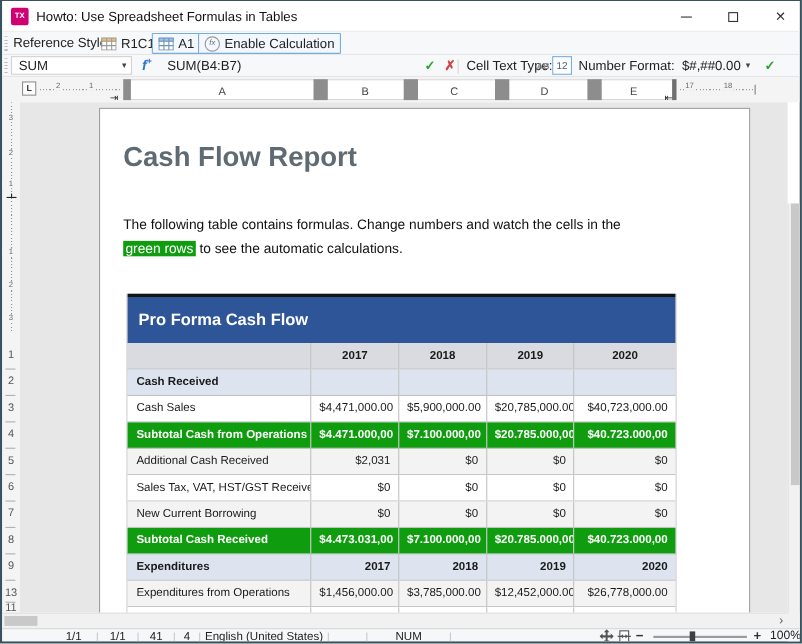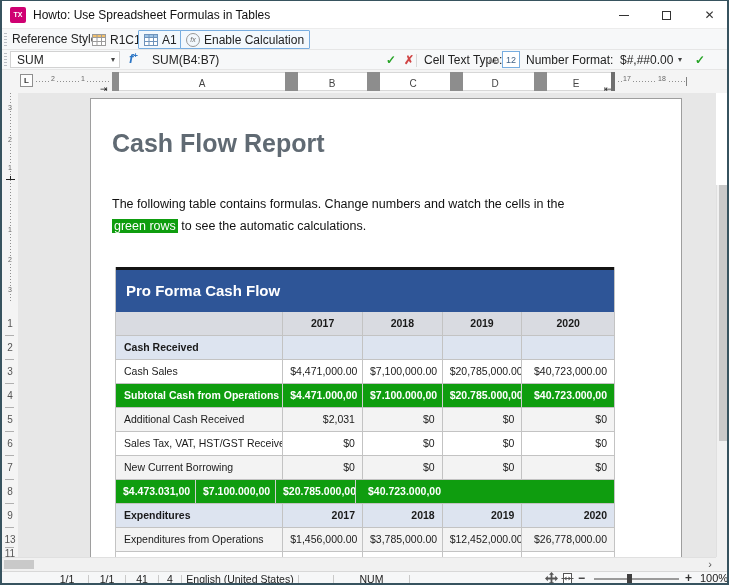--- a/index.html
+++ b/index.html
@@ -251,21 +251,21 @@
               <div class="t-row section">
                 <div class="t-cell t-label">Cash Received</div>
                 <div class="t-cell t-val"></div>
                 <div class="t-cell t-val"></div>
                 <div class="t-cell t-val"></div>
                 <div class="t-cell t-val last"></div>
               </div>
               <div class="t-row plain">
                 <div class="t-cell t-label">Cash Sales</div>
                 <div class="t-cell t-val">$4,471,000.00</div>
-                <div class="t-cell t-val">$7,100,000.00</div>
+                <div class="t-cell t-val">$5,900,000.00</div>
                 <div class="t-cell t-val">$20,785,000.00</div>
                 <div class="t-cell t-val last">$40,723,000.00</div>
               </div>
               <div class="t-row green">
                 <div class="t-cell t-label">Subtotal Cash from Operations</div>
                 <div class="t-cell t-val">$4.471.000,00</div>
                 <div class="t-cell t-val">$7.100.000,00</div>
                 <div class="t-cell t-val">$20.785.000,00</div>
                 <div class="t-cell t-val last">$40.723.000,00</div>
               </div>
@@ -284,20 +284,21 @@
                 <div class="t-cell t-val last">$0</div>
               </div>
               <div class="t-row band">
                 <div class="t-cell t-label">New Current Borrowing</div>
                 <div class="t-cell t-val">$0</div>
                 <div class="t-cell t-val">$0</div>
                 <div class="t-cell t-val">$0</div>
                 <div class="t-cell t-val last">$0</div>
               </div>
               <div class="t-row green">
+                <div class="t-cell t-label">Subtotal Cash Received</div>
                 <div class="t-cell t-val">$4.473.031,00</div>
                 <div class="t-cell t-val">$7.100.000,00</div>
                 <div class="t-cell t-val">$20.785.000,00</div>
                 <div class="t-cell t-val last">$40.723.000,00</div>
               </div>
               <div class="t-row year2">
                 <div class="t-cell t-label">Expenditures</div>
                 <div class="t-cell t-val">2017</div>
                 <div class="t-cell t-val">2018</div>
                 <div class="t-cell t-val">2019</div>

